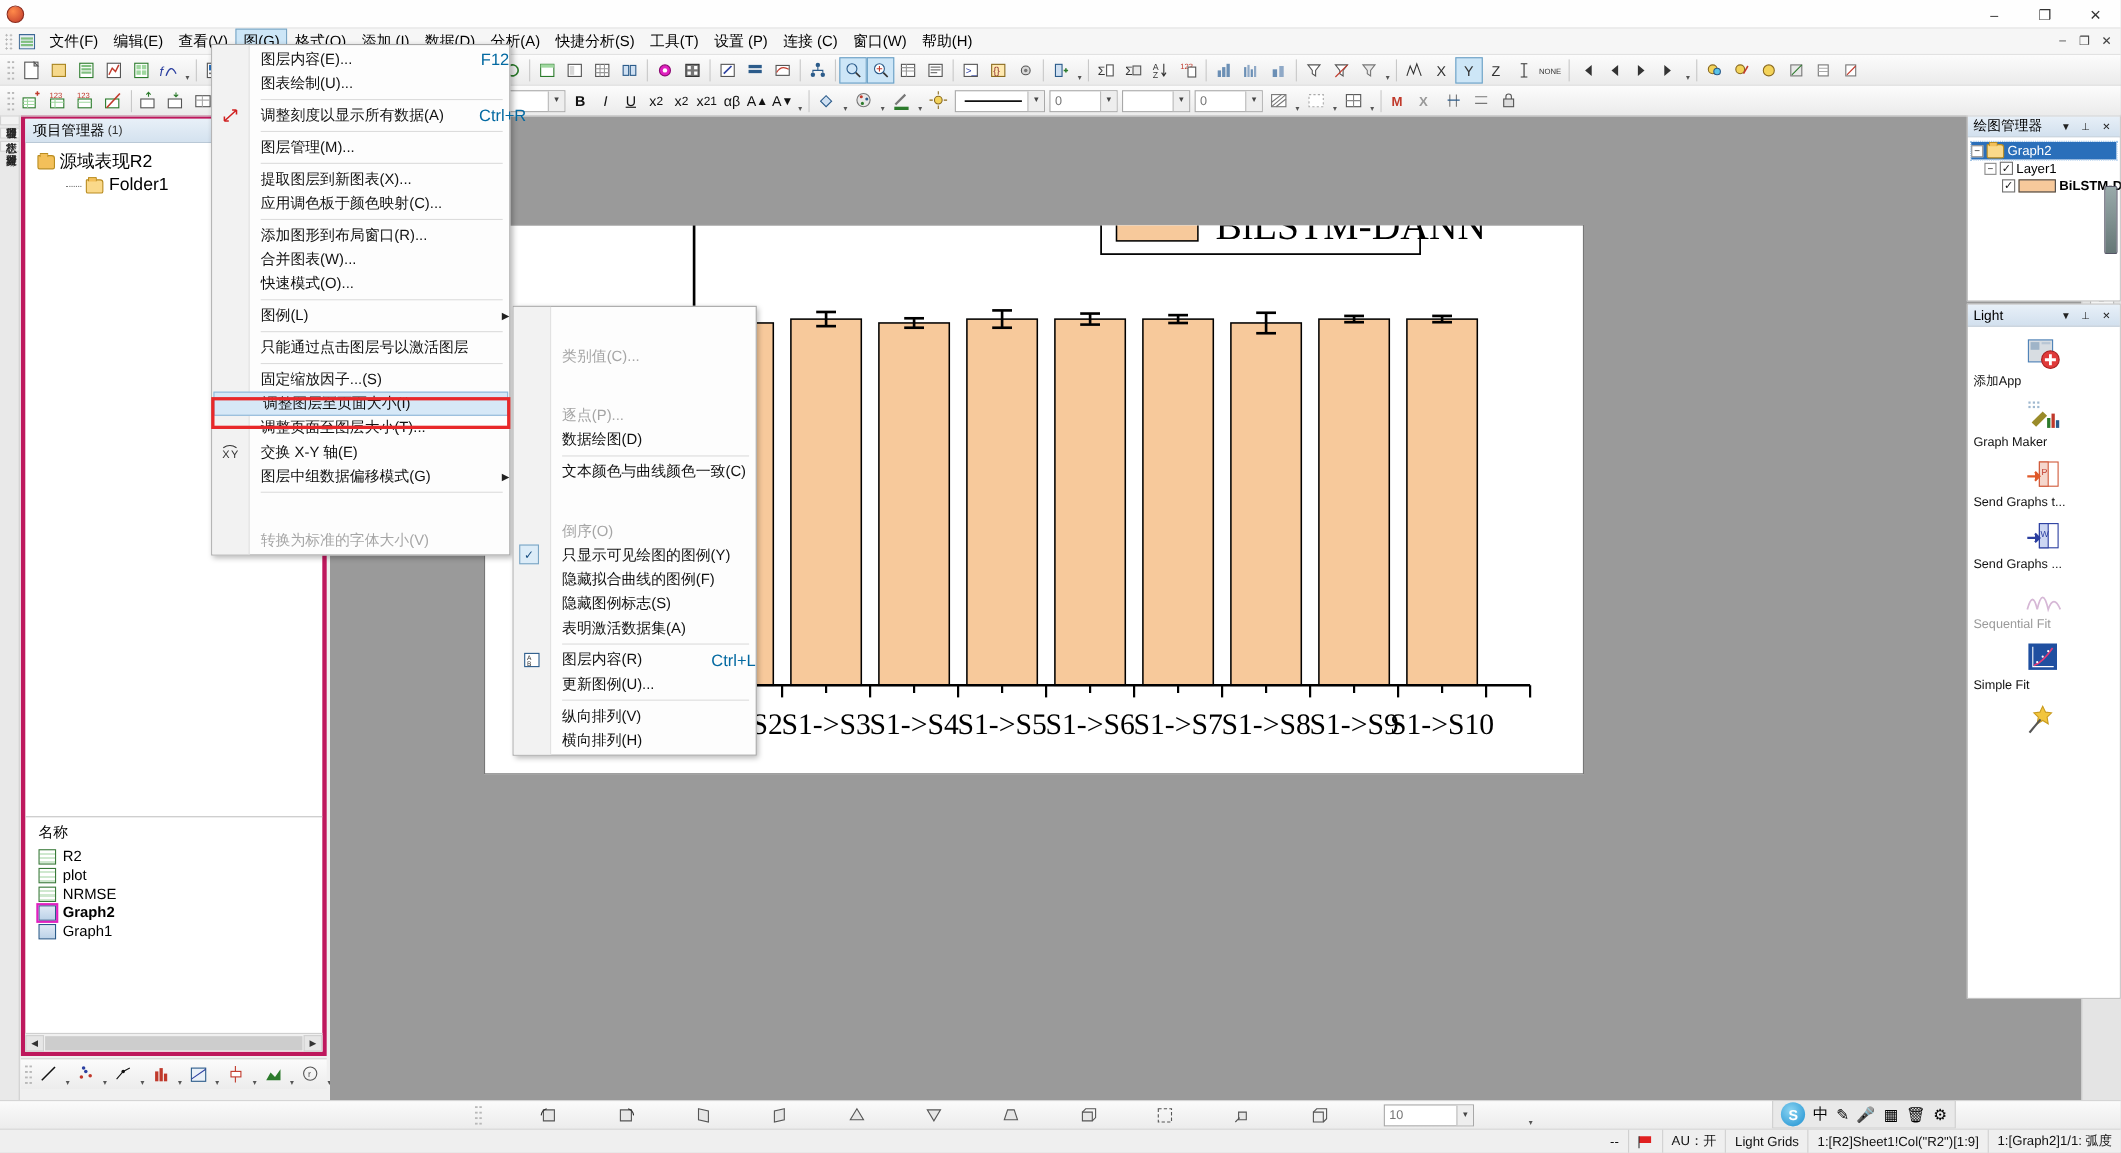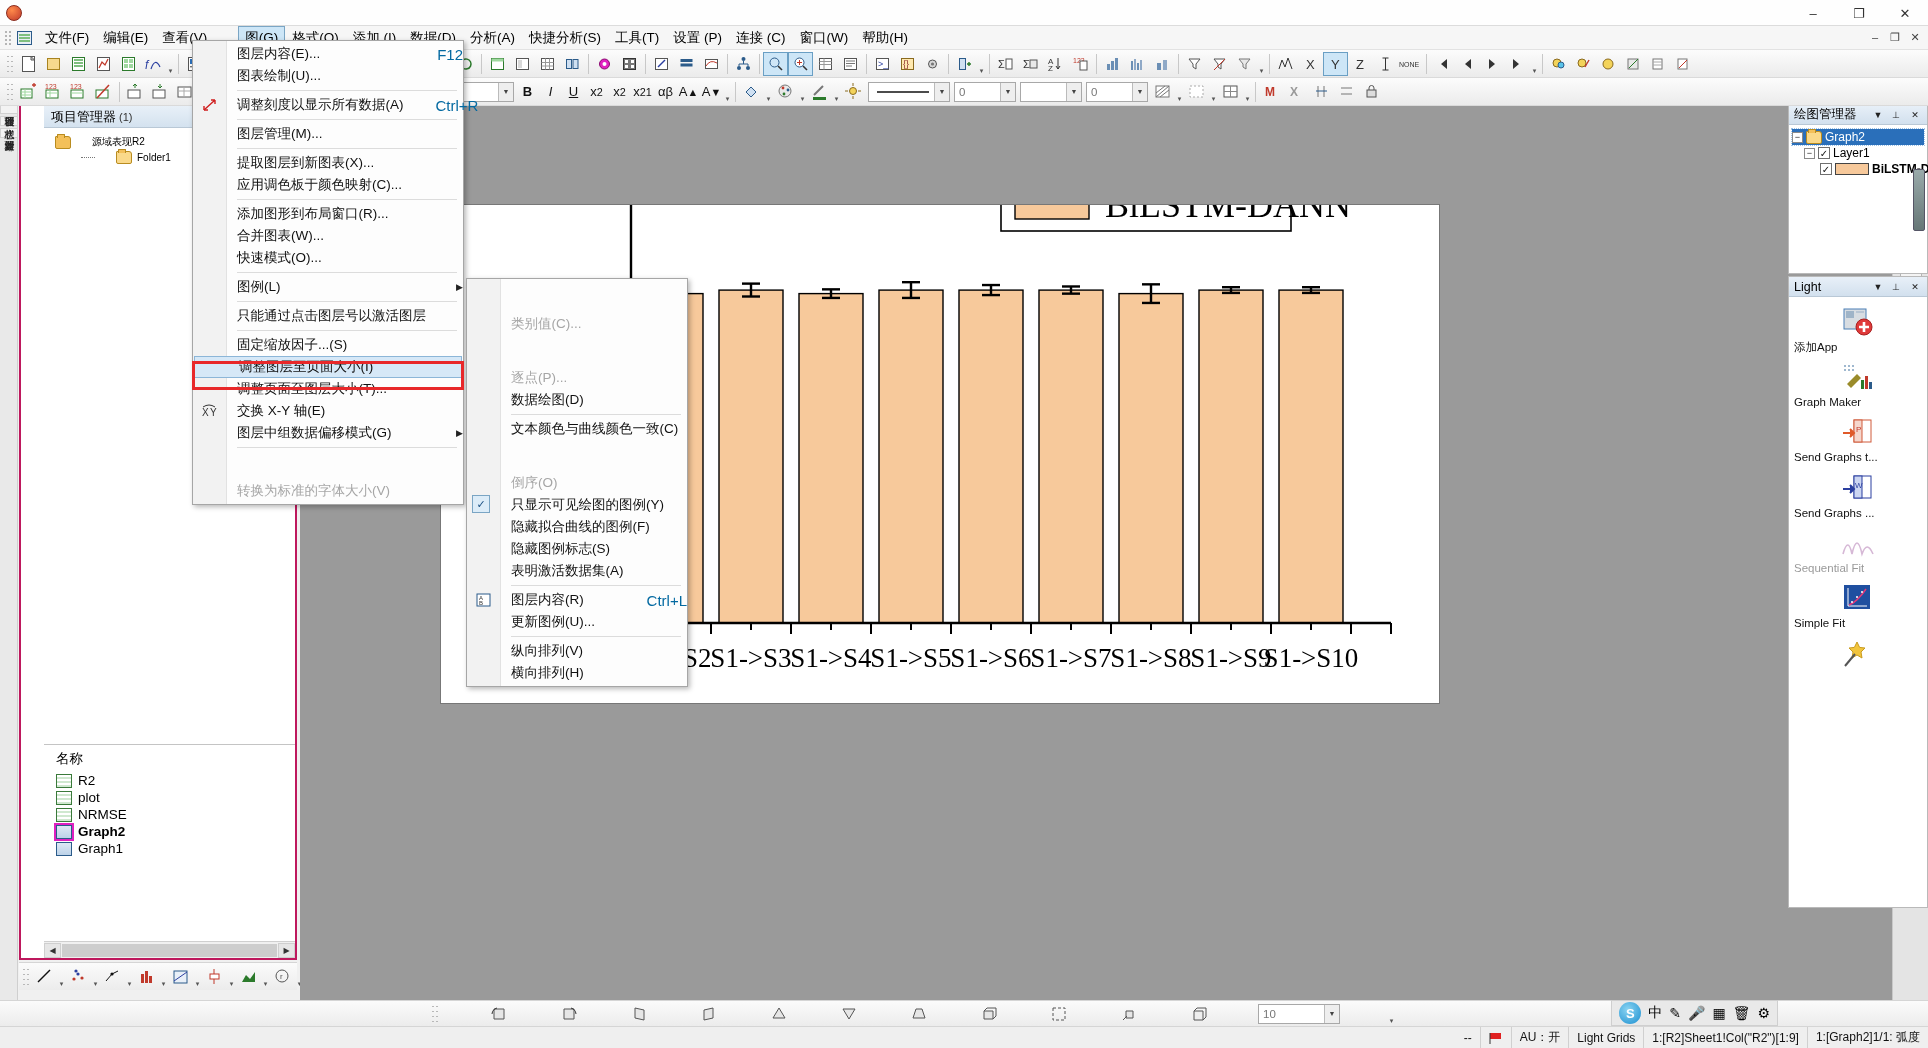--- a/index.html
+++ b/index.html
@@ -32,21 +32,21 @@
   
   #menubar {
     height:24px; background:#f6f6f6; display:flex; align-items:center;
     border-bottom:1px solid #e2e2e2; padding-left:4px; position:relative; z-index:40;
   }
   #menubar .gripper { width:8px;height:16px;margin-right:2px;
     background-image:radial-gradient(circle, #b5b5b5 1px, transparent 1px);
     background-size:4px 4px; }
   #menubar .miconbox { width:20px;height:18px; margin-right:4px; display:flex;align-items:center;justify-content:center;}
   .mitem { padding:3px 7px; font-size:13.5px; color:#000; white-space:nowrap; cursor:default; }
-  .mitem.active { background:#cde6f7; border:1px solid #7aa5c4; padding:2px 6px;margin-left:24px; }
+  .mitem.active { background:#cde6f7; border:1px solid #7aa5c4; padding:2px 6px; }
   .rgrp { position:absolute; right:4px; top:2px; display:flex; gap:2px;}
   .rgrp span { width:18px;height:18px;display:flex;align-items:center;justify-content:center;font-size:11px;color:#444;}
 
   
   .toolbar {
     height:28px; background:linear-gradient(#fcfcfc,#ebebeb);
     border-bottom:1px solid #dadada; display:flex; align-items:center; padding-left:3px;
     position:relative; z-index:5;
   }
   .tgrip { width:7px;height:20px; margin:0 3px;
@@ -69,26 +69,26 @@
   #body { position:absolute; top:104px; left:0; right:0; bottom:48px; }
 
   
   #lefttabs { position:absolute;left:0;top:0;bottom:0;width:18px;background:#e9e9e9;
               border-right:1px solid #cfcfcf; }
   .vtab { writing-mode:vertical-rl; font-size:10px; padding:4px 1px; color:#222;
           background:#f3f3f3; border:1px solid #d2d2d2; margin-bottom:2px; text-align:center;}
 
   
   #pex { position:absolute; left:19px; top:0; width:278px; bottom:40px;
-         background:#fff; border:2px solid #be185d; display:flex;flex-direction:column;padding-left:23px;}
+         background:#fff; border:4px solid #be185d; display:flex;flex-direction:column;}
   #pex .hdr { height:22px;background:linear-gradient(#e8f0f8,#d4e2ef); border-bottom:1px solid #b9c8d6;
               display:flex;align-items:center;padding-left:7px;font-size:13px;color:#000;}
   #pex .hdr small { font-size:11px;color:#333;margin-left:3px;}
   #pex .tree { flex:1 1 auto; padding:6px 0 0 8px; overflow:hidden;}
-  .tnode { display:flex;align-items:center;gap:21px;font-size:10px;padding:1px 3px;white-space:nowrap;}
+  .tnode { display:flex;align-items:center;gap:4px;font-size:16px;padding:1px 3px;white-space:nowrap;}
   .tnode.indent { margin-left:22px; }
   .folder { width:16px;height:13px;background:#f3c05a;border:1px solid #b98c20;
             border-radius:1px 3px 2px 2px; position:relative;flex:0 0 auto;}
   .folder.open { background:#fad98a; }
   .folder:before{content:"";position:absolute;top:-3px;left:1px;width:6px;height:3px;background:#f3c05a;border:1px solid #b98c20;border-bottom:none;border-radius:1px 1px 0 0;}
   .dash { width:14px;border-top:1px dotted #777;height:1px;margin-left:4px;flex:0 0 auto;}
   #pex .splitter { height:1px;background:#c4c4c4;}
   #pex .lower { flex:0 0 auto; height:196px; padding:5px 0 0 10px;}
   .colhdr { font-size:13.5px;color:#000;margin:0 0 4px 2px;}
   .frow { display:flex;align-items:center;gap:6px;font-size:13.5px;padding:1px 2px;white-space:nowrap;}

